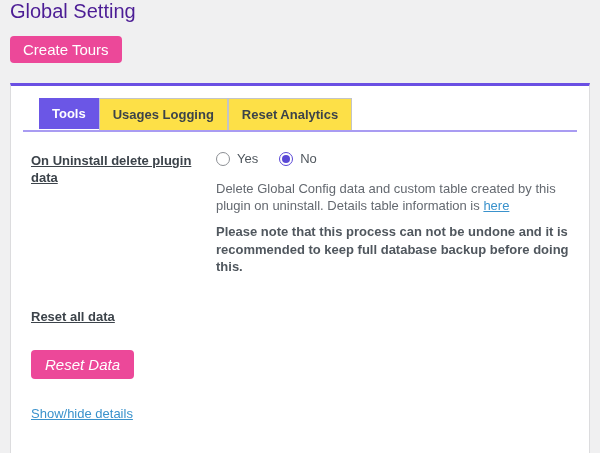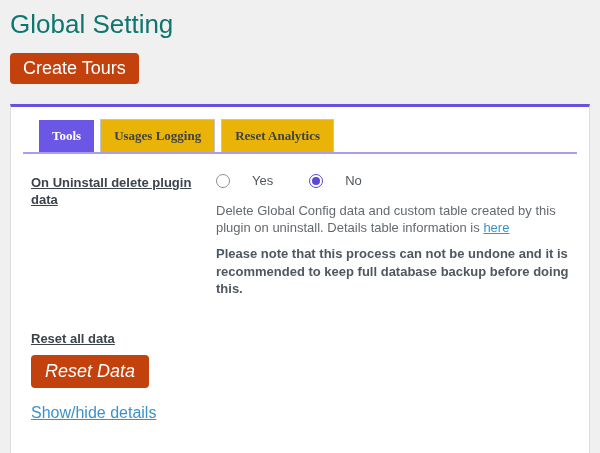--- a/index.html
+++ b/index.html
@@ -6,32 +6,31 @@
   html, body { width: 600px; height: 453px; }
   body {
     background: #f0f0f1;
     font-family: "Liberation Sans", sans-serif;
     color: #3c434a;
     overflow: hidden;
   }
   .page { padding: 0 10px; }
 
   .page-title {
-    padding-top: 9px;
-    font-size: 26px;
+    font-size: 20px;
     font-weight: 400;
-    color: #0f766e;
+    color: #4c1d95;
   }
 
   .btn {
     display: inline-block;
-    background: #c2410c;
+    background: #ec4899;
     color: #fff;
     font-family: "Liberation Sans", sans-serif;
-    font-size: 18px;
+    font-size: 15px;
     border: none;
     border-radius: 4px;
     padding: 5px 13px;
     cursor: pointer;
   }
   .create-tours-btn { margin-top: 13px; }
 
   .panel {
     margin-top: 20px;
     background: #ffffff;
@@ -39,57 +38,55 @@
     border-top: 3px solid #6a4fe3;
     min-height: 357px;
     padding-bottom: 26px;
   }
 
   .tabs {
     margin: 12px 12px 0 12px;
     border-bottom: 2px solid #a99cf2;
     padding-left: 16px;
     display: flex;
-    gap: 6px;
-    align-items: center;
-    font-family: Liberation Serif, serif;
+    align-items: flex-start;
   }
   .tab {
     font-size: 13px;
     font-weight: 700;
     padding: 8px 13px;
     cursor: pointer;
     white-space: nowrap;
   }
   .tab.active {
     background: #6b56e6;
     color: #ffffff;
   }
   .tab.inactive {
-    background: #eab308;
+    background: #fde047;
     color: #3c434a;
     border: 1px solid #c3c4c7;
     border-bottom: none;
   }
 
   .form-area { padding: 19px 20px 0 20px; }
   .row { display: flex; }
   .row-label {
     width: 185px;
     flex-shrink: 0;
     font-size: 13px;
     font-weight: 700;
     color: #3c434a;
     padding-top: 2px;
     line-height: 1.3;
     text-decoration: underline;
   }
   .row-content { font-size: 13px; color: #646970; }
 
-  .radio-row { display: flex; align-items: center; gap: 22px; }
+  .radio-row { display: flex; align-items: center; gap: 7px; }
   .radio {
     display: inline-block;
     width: 14px; height: 14px;
     border-radius: 50%;
     border: 1px solid #8c8f94;
     background: #fff;
     position: relative;
     cursor: pointer;
     flex-shrink: 0;
   }
@@ -118,22 +115,22 @@
   .note {
     margin-top: 9px;
     max-width: 392px;
     line-height: 1.35;
     font-weight: 700;
     color: #50575e;
   }
 
   .reset-row { margin-top: 31px; flex-direction: column; }
   .reset-desc { font-style: italic; color: #7a7f85; line-height: 1.3; }
-  .reset-btn { margin-top: 7px; font-style: italic; padding: 6px 14px; }
-  .toggle-link { display: inline-block; margin-top: 16px; font-size: 16px; }
+  .reset-btn { margin-top: 24px; font-style: italic; padding: 6px 14px; }
+  .toggle-link { display: inline-block; margin-top: 27px; font-size: 13px; }
 
   .save-area { padding: 38px 0 0 20px; }
 </style>
 </head>
 <body>
 
 <div class="page">
 
   <h1 class="page-title">Global Setting</h1>
 

